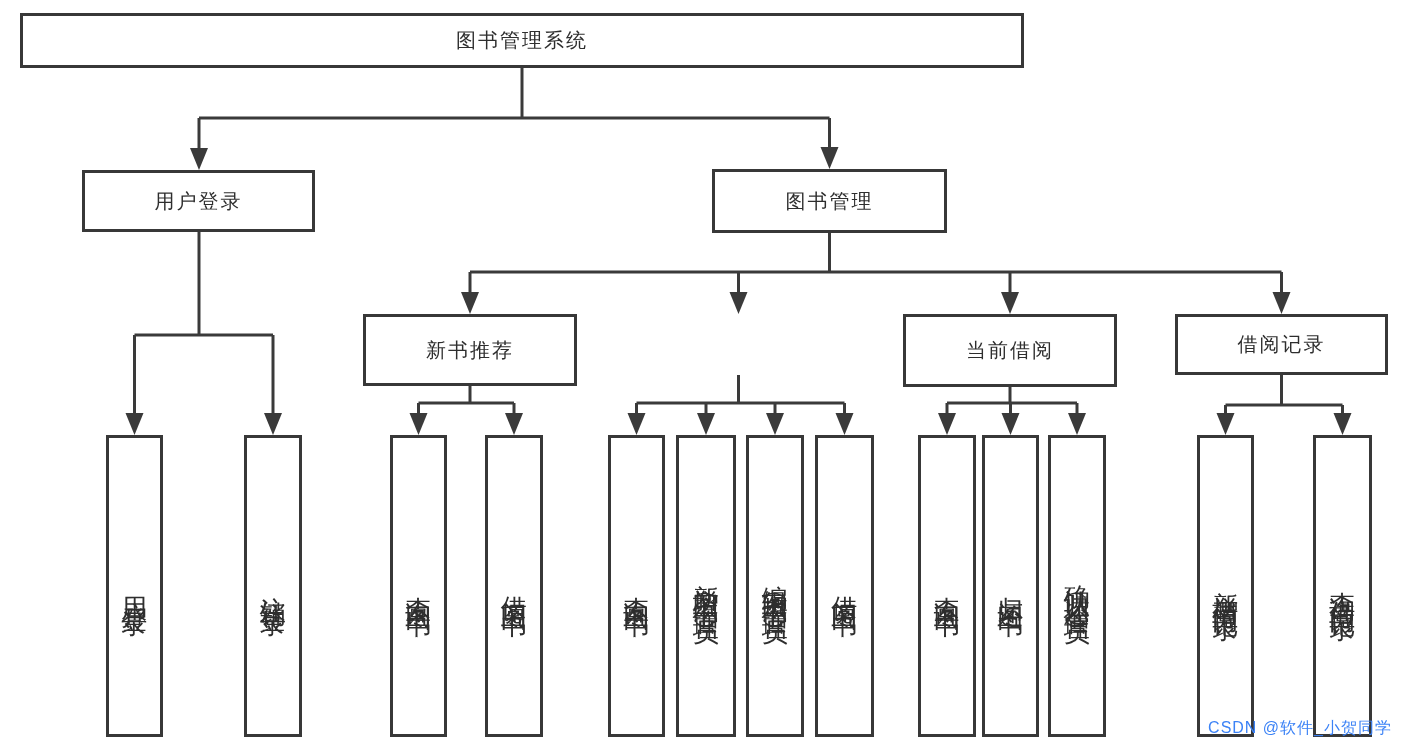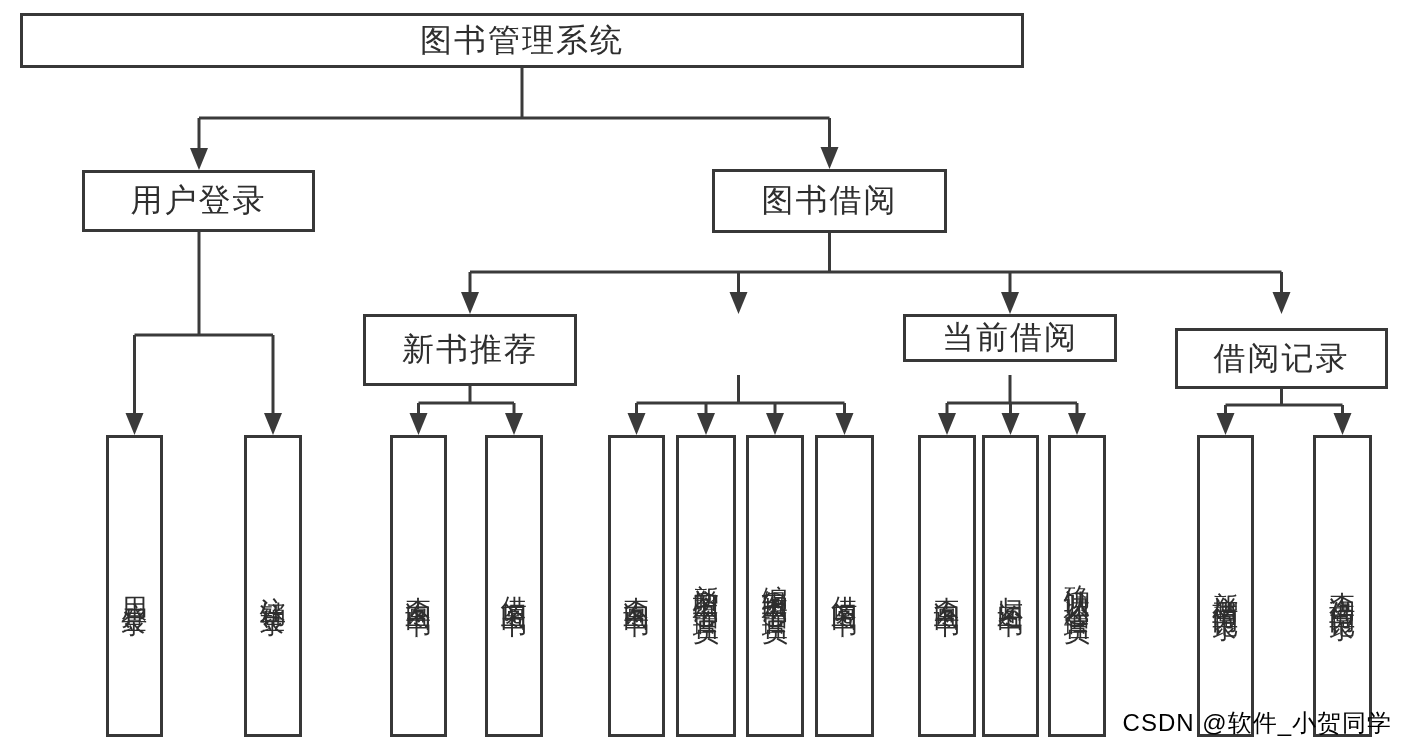--- a/index.html
+++ b/index.html
@@ -7,27 +7,27 @@
     position:relative;width:1405px;height:747px;background:#ffffff;
     font-family:"Liberation Sans","DejaVu Sans",sans-serif;overflow:hidden;
   }
   .wires{position:absolute;left:0;top:0;width:1405px;height:747px;}
   .wires path{stroke:#3a3a3a;stroke-width:3;fill:none;}
   .wires polygon{fill:#3a3a3a;stroke:none;}
   .node{
     position:absolute;background:#ffffff;border:3px solid #383838;box-sizing:border-box;
     display:flex;align-items:center;justify-content:center;color:#2e2e2e;
   }
-  .node.h .lbl{font-size:32px;letter-spacing:2px;white-space:nowrap;}
+  .node.h .lbl{font-size:20px;letter-spacing:2px;white-space:nowrap;}
   .node.v .lbl{
     writing-mode:vertical-rl;text-orientation:upright;
     font-size:26px;letter-spacing:5px;line-height:1.1;
   }
   .watermark{
-    position:absolute;right:13px;bottom:8px;font-size:24px;color:#000000;
+    position:absolute;right:13px;bottom:8px;font-size:16px;color:#3b82f6;
     letter-spacing:1px;white-space:nowrap;z-index:5;
   }
 </style>
 </head>
 <body>
 
 <div class="stage">
 
   <svg class="wires" viewBox="0 0 1405 747" xmlns="http://www.w3.org/2000/svg">
 
@@ -92,30 +92,30 @@
   </svg>
 
   <div class="node h" style="left:20px;top:13px;width:1004px;height:55px">
     <span class="lbl">图书管理系统</span>
   </div>
 
   <div class="node h" style="left:82px;top:170px;width:233px;height:62px">
     <span class="lbl">用户登录</span>
   </div>
   <div class="node h" style="left:712px;top:169px;width:235px;height:64px">
-    <span class="lbl">图书借阅</span>
+    <span class="lbl">图书管理</span>
   </div>
 
   <div class="node h" style="left:363px;top:314px;width:214px;height:72px">
     <span class="lbl">新书推荐</span>
   </div>
-  <div class="node h" style="left:903px;top:314px;width:214px;height:48px">
+  <div class="node h" style="left:903px;top:314px;width:214px;height:73px">
     <span class="lbl">当前借阅</span>
   </div>
-  <div class="node h" style="left:1175px;top:328px;width:213px;height:61px">
+  <div class="node h" style="left:1175px;top:314px;width:213px;height:61px">
     <span class="lbl">借阅记录</span>
   </div>
 
   <div class="node v" style="left:106px;top:435px;width:57px;height:302px">
     <span class="lbl">用户登录</span>
   </div>
   <div class="node v" style="left:244px;top:435px;width:58px;height:302px">
     <span class="lbl">注销登录</span>
   </div>
 

